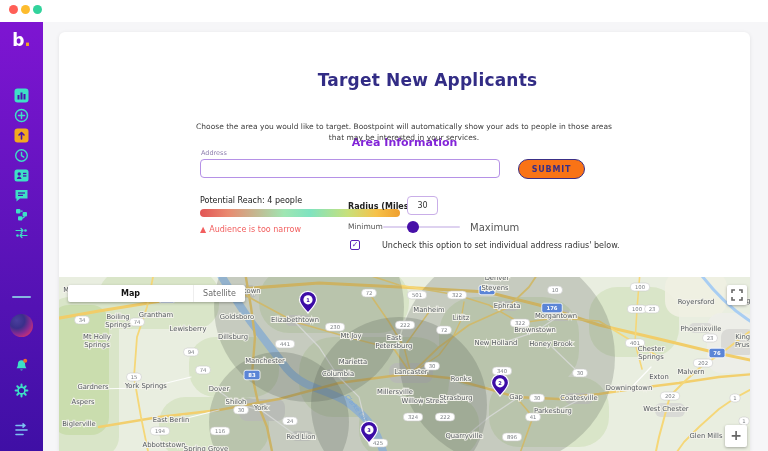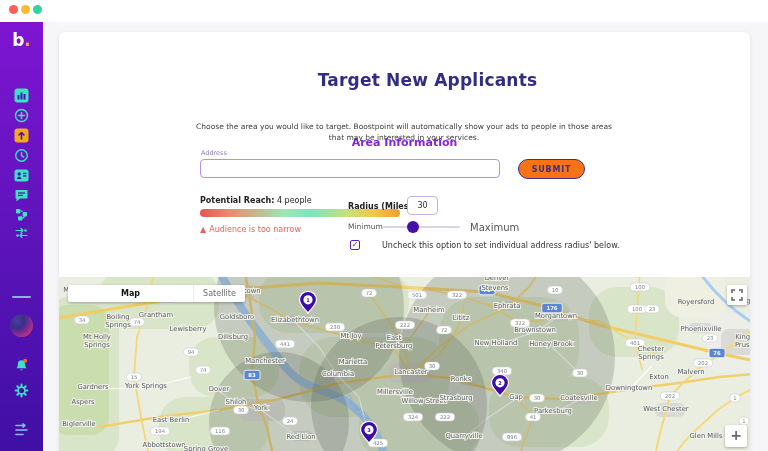--- a/index.html
+++ b/index.html
@@ -41,21 +41,21 @@
   .addr-label { position:absolute; left:142px; top:117px; font-size:6.5px; color:#8e7fae; }
   .addr-input { position:absolute; left:141px; top:127px; width:300px; height:19px;
                 border:1px solid #b591e6; border-radius:4px; background:#fff; font-size:8px; padding:0 6px;
                 color:#333; outline:none; }
   .submit-btn { position:absolute; left:459px; top:127px; width:67px; height:20px;
                 border:1.5px solid #3a2f86; border-radius:11px; background:#f97316;
                 color:#3a2f86; font-weight:bold; font-size:8px; letter-spacing:.8px;
                 font-family:"DejaVu Sans", sans-serif; cursor:pointer; }
 
   .reach-line { position:absolute; left:141px; top:164px; font-size:8px; color:#222; }
-  .reach-line b { font-weight:bold;margin-top:36px; }
+  .reach-line b { font-weight:normal;margin-top:36px; }
   .reach-bar { position:absolute; left:141px; top:177px; width:200px; height:8px; border-radius:4px;
                background:linear-gradient(90deg,#e25555 0%, #e98a70 14%, #9fe6b2 42%,
                           #7fe3c0 55%, #c8e07a 74%, #f6c24a 88%, #ef9f2e 100%); }
   .warning { position:absolute; left:141px; top:193px; font-size:8px; color:#f25e5e; }
   .warn-tri { color:#f25e5e; font-size:8px; margin-right:3px; }
 
   .radius-label { position:absolute; left:289px; top:170px; font-size:8px; font-weight:bold; color:#222; }
   .radius-input { position:absolute; left:348px; top:164px; width:31px; height:19px; text-align:center;
                   border:1px solid #c9aee8; border-radius:4px; font-size:8px; color:#333; outline:none;
                   font-family:"DejaVu Sans", sans-serif; }

